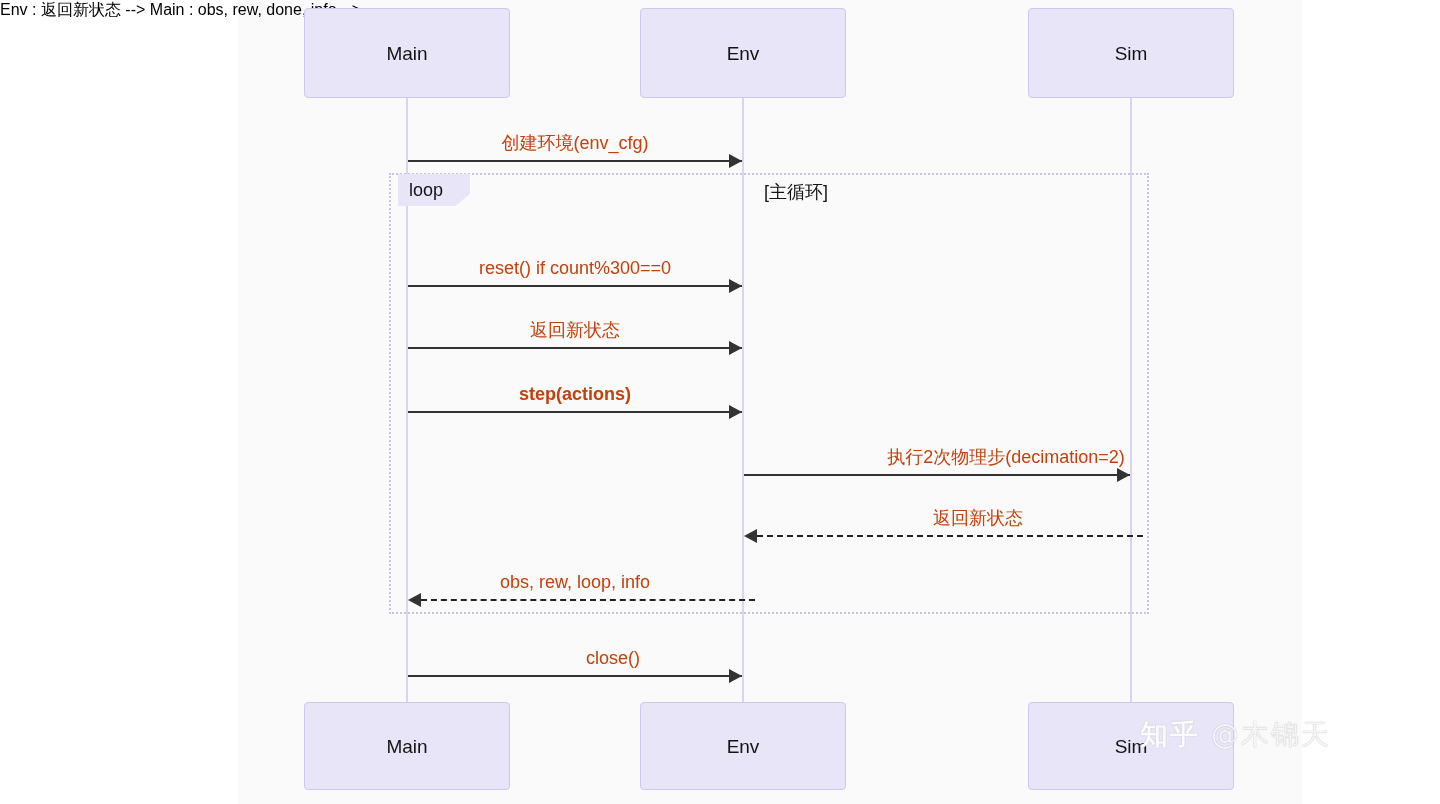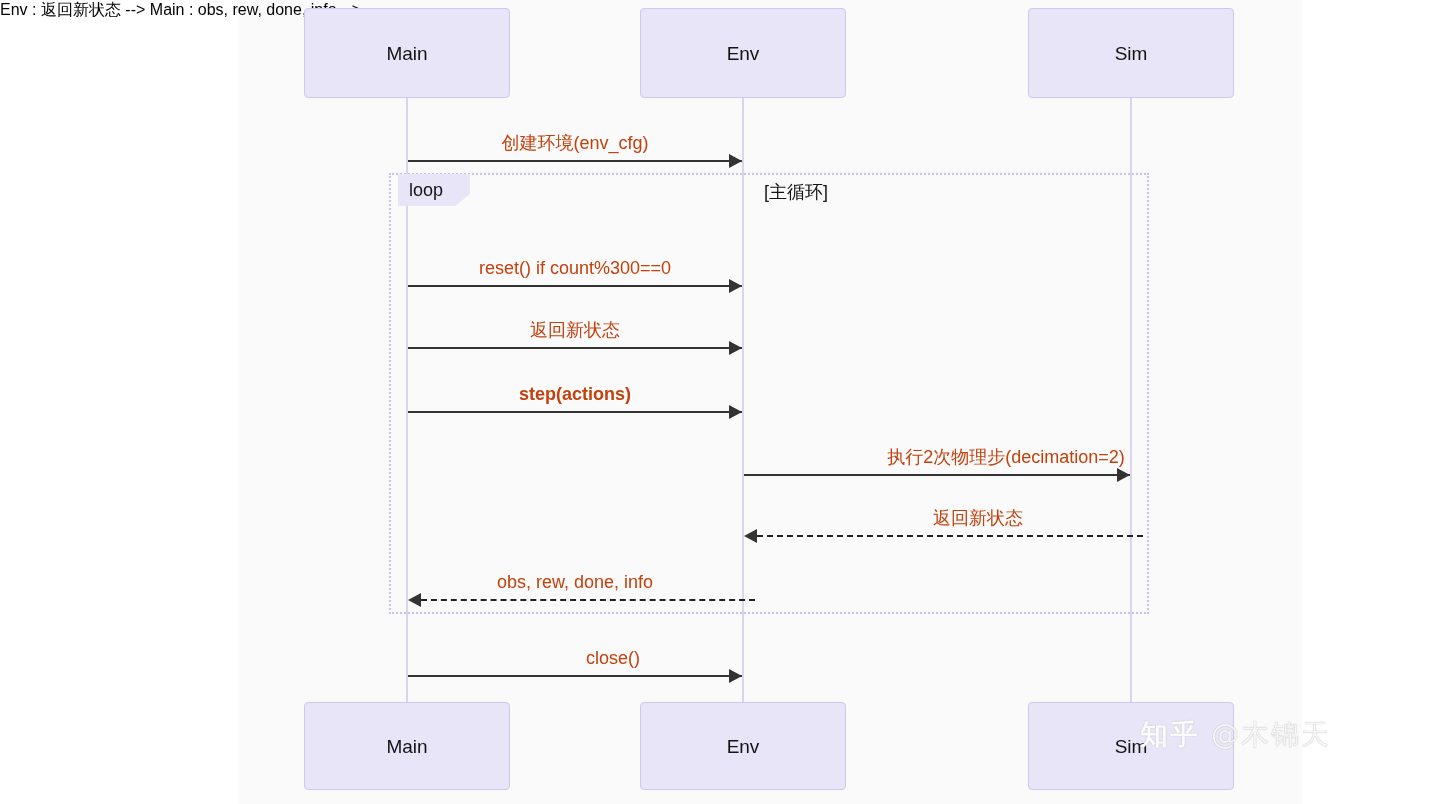--- a/index.html
+++ b/index.html
@@ -231,21 +231,21 @@
   <div class="message" style="left:744px; top:535px; width:386px;">
     <div class="msg-line dashed" style="width:386px; left:13px;"></div>
     <div class="msg-arrow left" style="left:0px;"></div>
     <div class="msg-text" style="left:0px; width:386px;margin-left:41px;">返回新状态</div>
   </div>
 
    Main : obs, rew, done, info --&gt;
   <div class="message" style="left:408px; top:599px; width:334px;">
     <div class="msg-line dashed" style="width:334px; left:13px;"></div>
     <div class="msg-arrow left" style="left:0px;"></div>
-    <div class="msg-text" style="left:0px; width:334px;">obs, rew, done, info</div>
+    <div class="msg-text" style="left:0px; width:334px;">obs, rew, loop, info</div>
   </div>
 
   
   <div class="message" style="left:408px; top:675px; width:334px;">
     <div class="msg-line" style="width:334px;"></div>
     <div class="msg-arrow right" style="left:321px;"></div>
     <div class="msg-text" style="left:0px; width:334px;margin-left:38px;">close()</div>
   </div>
 
   

